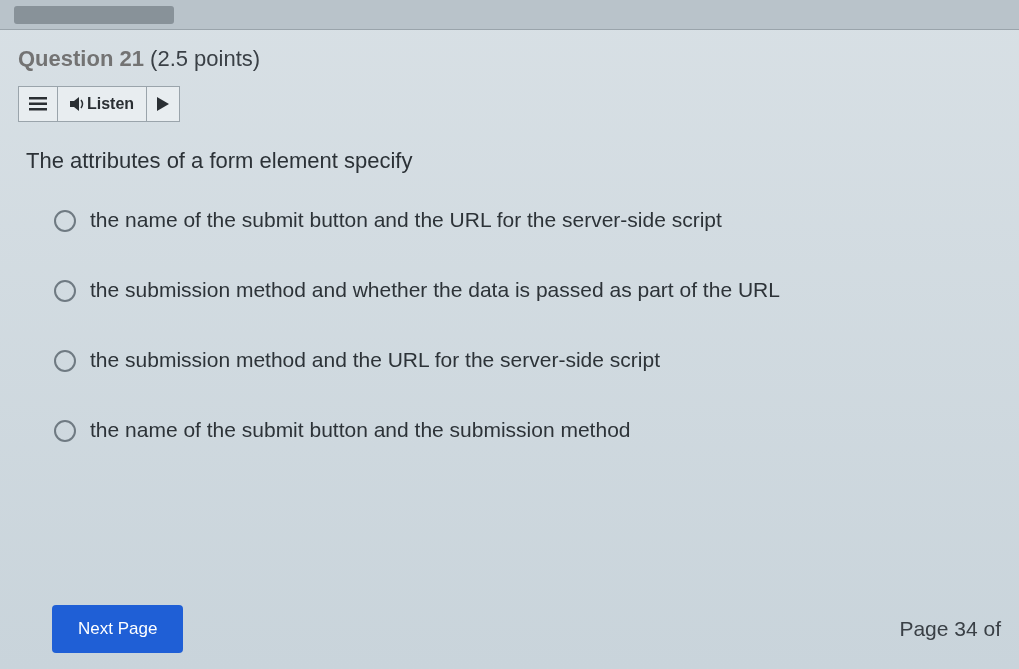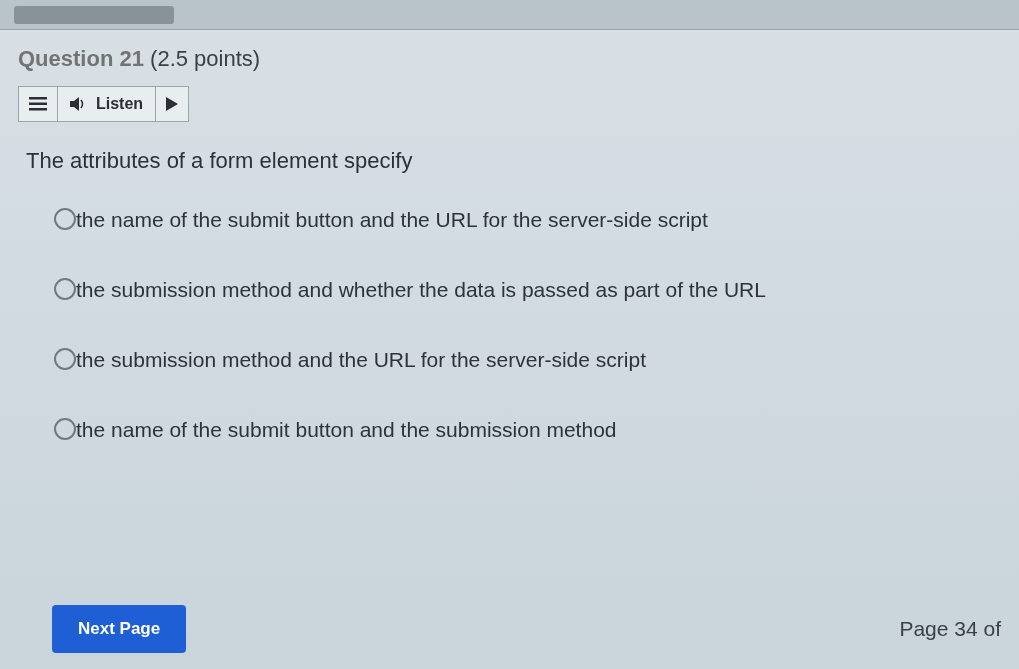--- a/index.html
+++ b/index.html
@@ -61,35 +61,36 @@
       background: #e8edf0;
     }
     .toolbar .tbtn:last-child { border-right: none; }
     .toolbar .listen-label {
       font-size: 16px;
       font-weight: 700;
       color: #2a2f33;
       padding: 15px 12px;
       display: flex;
       align-items: center;
-      gap: 10px;
+      gap: 1px;
     }
     .hamburger svg, .speaker svg, .play svg {
       display: block;
     }
     .prompt {
       font-size: 22px;
       color: #2c3237;
       margin-left: 8px;
       margin-bottom: 34px;
     }
     .options { margin-left: 36px; }
     .option {
       display: flex;
-      align-items: flex-start;
+      align-items: flex-end;
+      gap: 14px;
       margin-bottom: 46px;
       cursor: pointer;
     }
     .radio {
       width: 22px;
       height: 22px;
       border: 2px solid #6f7a82;
       border-radius: 50%;
       flex-shrink: 0;
     }
@@ -103,21 +104,21 @@
       left: 0;
       right: 0;
       display: flex;
       align-items: center;
       justify-content: space-between;
       padding: 0 18px 0 52px;
     }
     .next-btn {
       background: #1f5fd6;
       color: #ffffff;
-      font-weight: 700;
+      font-weight: 400;
       font-size: 17px;
       padding: 14px 26px;
       border: none;
       border-radius: 4px;
       cursor: pointer;
     }
     .page-info {
       font-size: 21px;
       color: #3a4046;
       margin-left: 31px;

